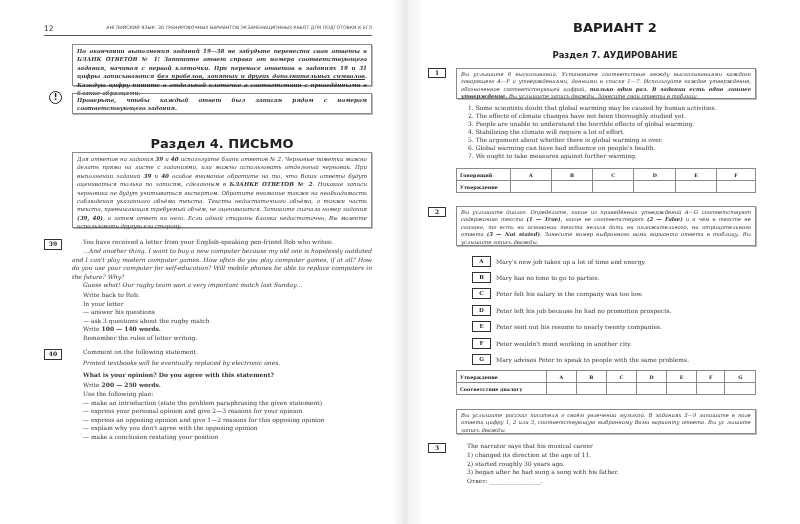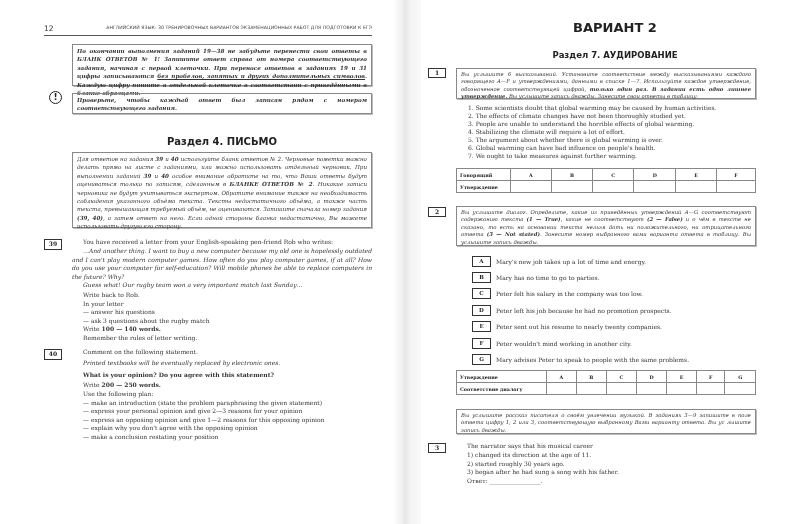--- a/index.html
+++ b/index.html
@@ -59,21 +59,21 @@
 
   <div class="box" style="left:72px; top:44px; width:300px; height:42px; font-weight:bold;">
     <span>По окончании выполнения заданий 19—38 не забудьте перенести свои ответы в </span><span>БЛАНК ОТВЕТОВ № 1!</span><span> Запишите ответ справа от номера соответствующего задания, начиная с первой клеточки. При переносе ответов в заданиях 19 и 31 цифры записываются </span><u>без пробелов, запятых и других дополнительных символов</u><span>. Каждую цифру пишите в отдельной клеточке в соответствии с приведёнными в бланке образцами.</span>
   </div>
 
   <div class="warn-icon">!</div>
   <div class="box" style="left:72px; top:93px; width:300px; height:21px; font-weight:bold;">
     <span>Проверьте, чтобы каждый ответ был записан рядом с номером соответствующего задания.</span>
   </div>
 
-  <div class="section-title" style="left:72px; top:136px; width:300px; font-size:10px;">Раздел 4. ПИСЬМО</div>
+  <div class="section-title" style="left:72px; top:136px; width:300px; font-size:13px;">Раздел 4. ПИСЬМО</div>
 
   <div class="box" style="left:72px; top:152px; width:300px; height:76px;">
     <span>Для ответов на задания </span><b>39</b><span> и </span><b>40</b><span> используйте бланк ответов № 2. Черновые пометки можно делать прямо на листе с заданиями, или можно использовать отдельный черновик. При выполнении заданий </span><b>39</b><span> и </span><b>40</b><span> особое внимание обратите на то, что Ваши ответы будут оцениваться только по записям, сделанным в </span><b>БЛАНКЕ ОТВЕТОВ № 2</b><span>. Никакие записи черновика не будут учитываться экспертом. Обратите внимание также на необходимость соблюдения указанного объёма текста. Тексты недостаточного объёма, а также часть текста, превышающая требуемый объём, не оцениваются. Запишите сначала номер задания </span><b>(39, 40)</b><span>, а затем ответ на него. Если одной стороны бланка недостаточно, Вы можете использовать другую его сторону.</span>
   </div>
 
   <div class="task-num" style="left:44px; top:239px; width:18px; height:11px;">39</div>
   <div class="txt" style="left:83px; top:238px;">You have received a letter from your English-speaking pen-friend Rob who writes:</div>
   <div class="txt it wrap" style="left:72px; top:247px; width:300px; text-indent:11px; line-height:8.6px;">…And another thing. I want to buy a new computer because my old one is hopelessly outdated and I can't play modern computer games. How often do you play computer games, if at all? How do you use your computer for self-education? Will mobile phones be able to replace computers in the future? Why?</div>
   <div class="txt it" style="left:83px; top:281px;">Guess what! Our rugby team won a very important match last Sunday…</div>
   <div class="txt" style="left:83px; top:291px;">Write back to Rob.</div>

